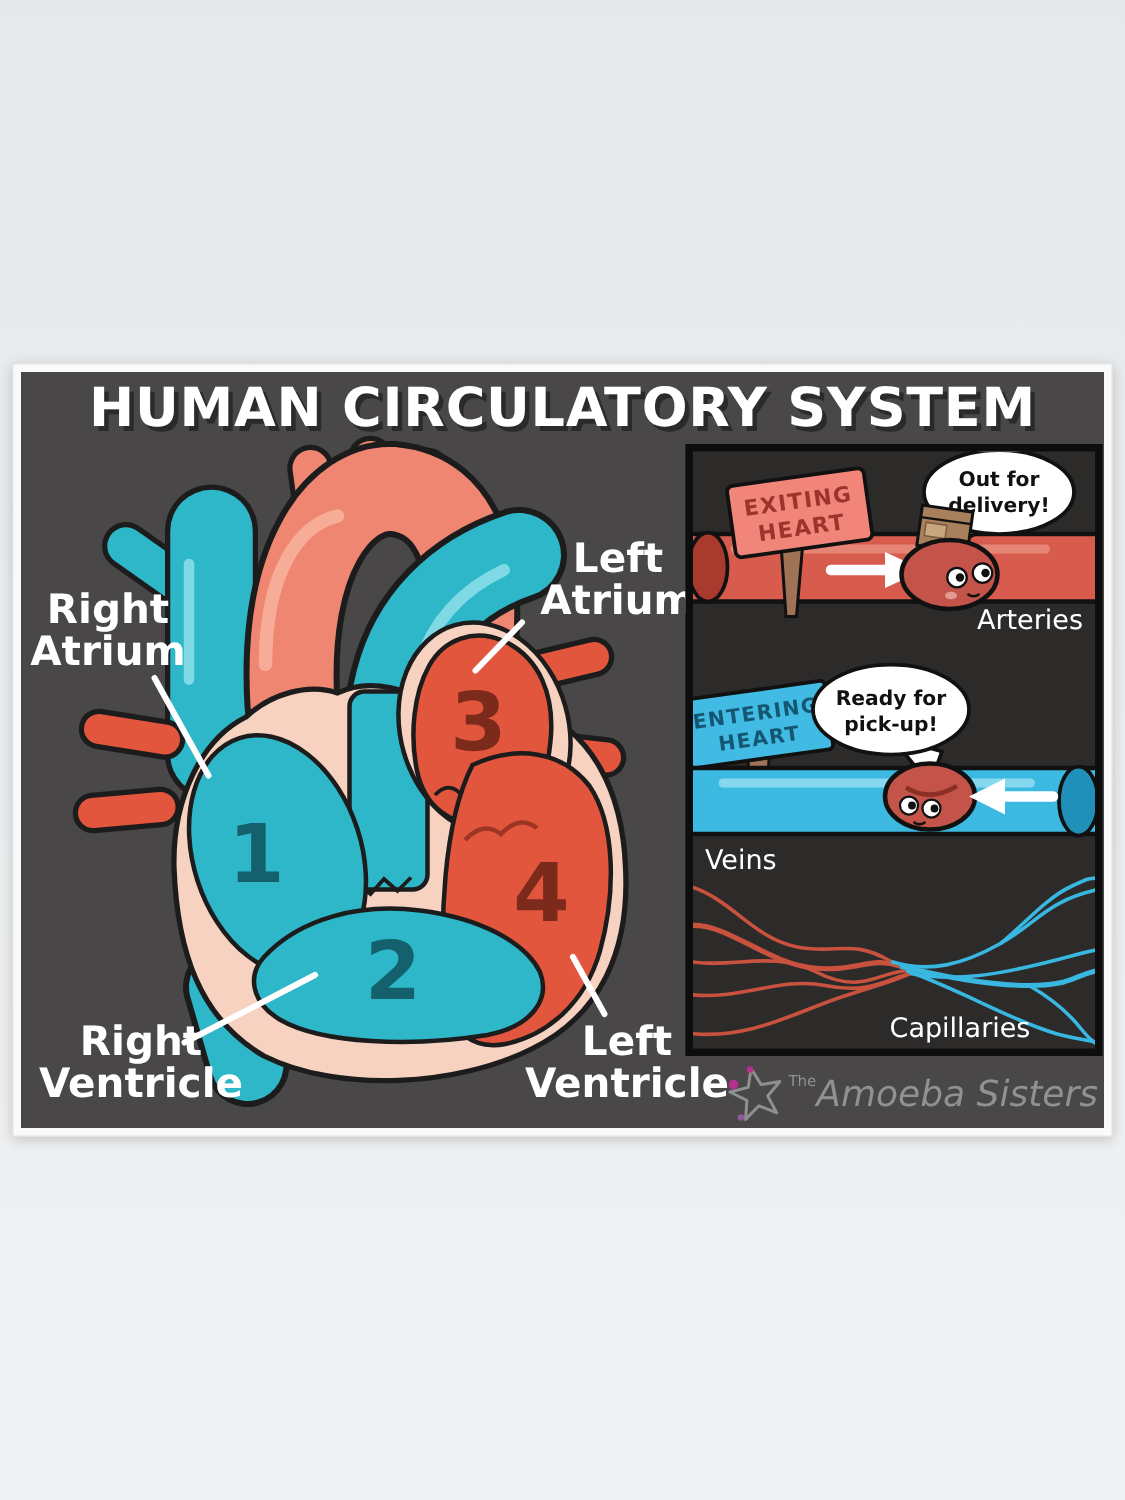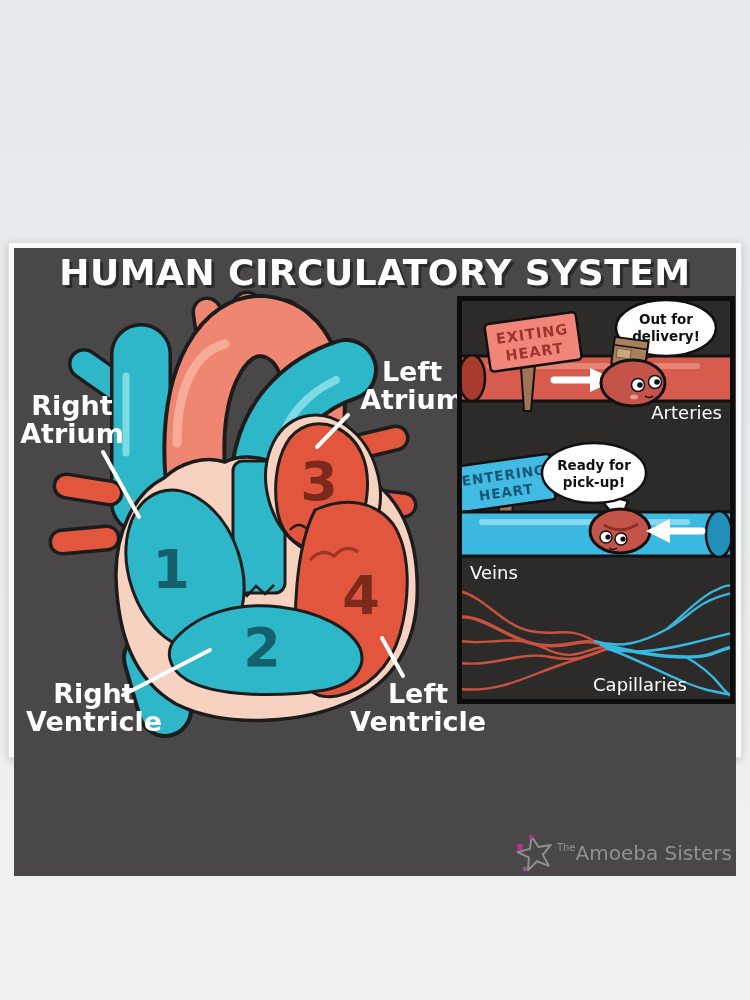--- a/index.html
+++ b/index.html
@@ -6,39 +6,39 @@
   body{
     width:750px;height:1000px;position:relative;overflow:hidden;
     background:linear-gradient(180deg,#e6e9ec 0%,#eaedef 45%,#f0f1f2 100%);
     font-family:"DejaVu Sans", sans-serif;
   }
   .poster{
     position:absolute;left:8px;top:242px;width:734px;height:516px;
     background:#fafafa;box-sizing:border-box;padding:6px;
     box-shadow:0 2px 8px rgba(0,0,0,.18), inset 0 0 0 1px #e2e2e2;
   }
-  .art{position:relative;width:722px;height:628px;background:#494747;}
+  .art{position:relative;width:722px;height:504px;background:#494747;}
   .title{
     position:absolute;top:2px;left:0;right:0;margin:0;text-align:center;
     font-size:36px;font-weight:bold;color:#ffffff;letter-spacing:.5px;
     text-shadow:3px 3px 0 #2b2a2a;line-height:46px;
   }
   .heart-svg{position:absolute;left:0;top:0;z-index:1;}
   .panel{
     position:absolute;left:443px;top:48px;width:278px;height:408px;
     box-sizing:border-box;border:5px solid #0e0d0d;background:#2d2a2a;z-index:2;
   }
   .panel svg{display:block;}
   .credit{
     position:absolute;right:4px;bottom:2px;z-index:2;display:flex;align-items:center;
     color:#919191;
   }
   .credit .words{display:flex;flex-direction:row;line-height:1;}
   .credit .the{font-size:10px;margin:0 0 1px 2px;}
-  .credit .name{font-size:20px;}
+  .credit .name{font-size:24px;font-style:italic;}
   svg text{font-family:"DejaVu Sans", sans-serif;}
   .hl{fill:#ffffff;font-size:27px;font-weight:bold;}
   .num-teal{fill:#14606d;font-size:54px;font-weight:bold;}
   .num-red{fill:#7c2a1b;font-size:54px;font-weight:bold;}
   .plabel{fill:#ffffff;font-size:18px;}
 </style>
 </head>
 <body>
 
 <div class="poster">

